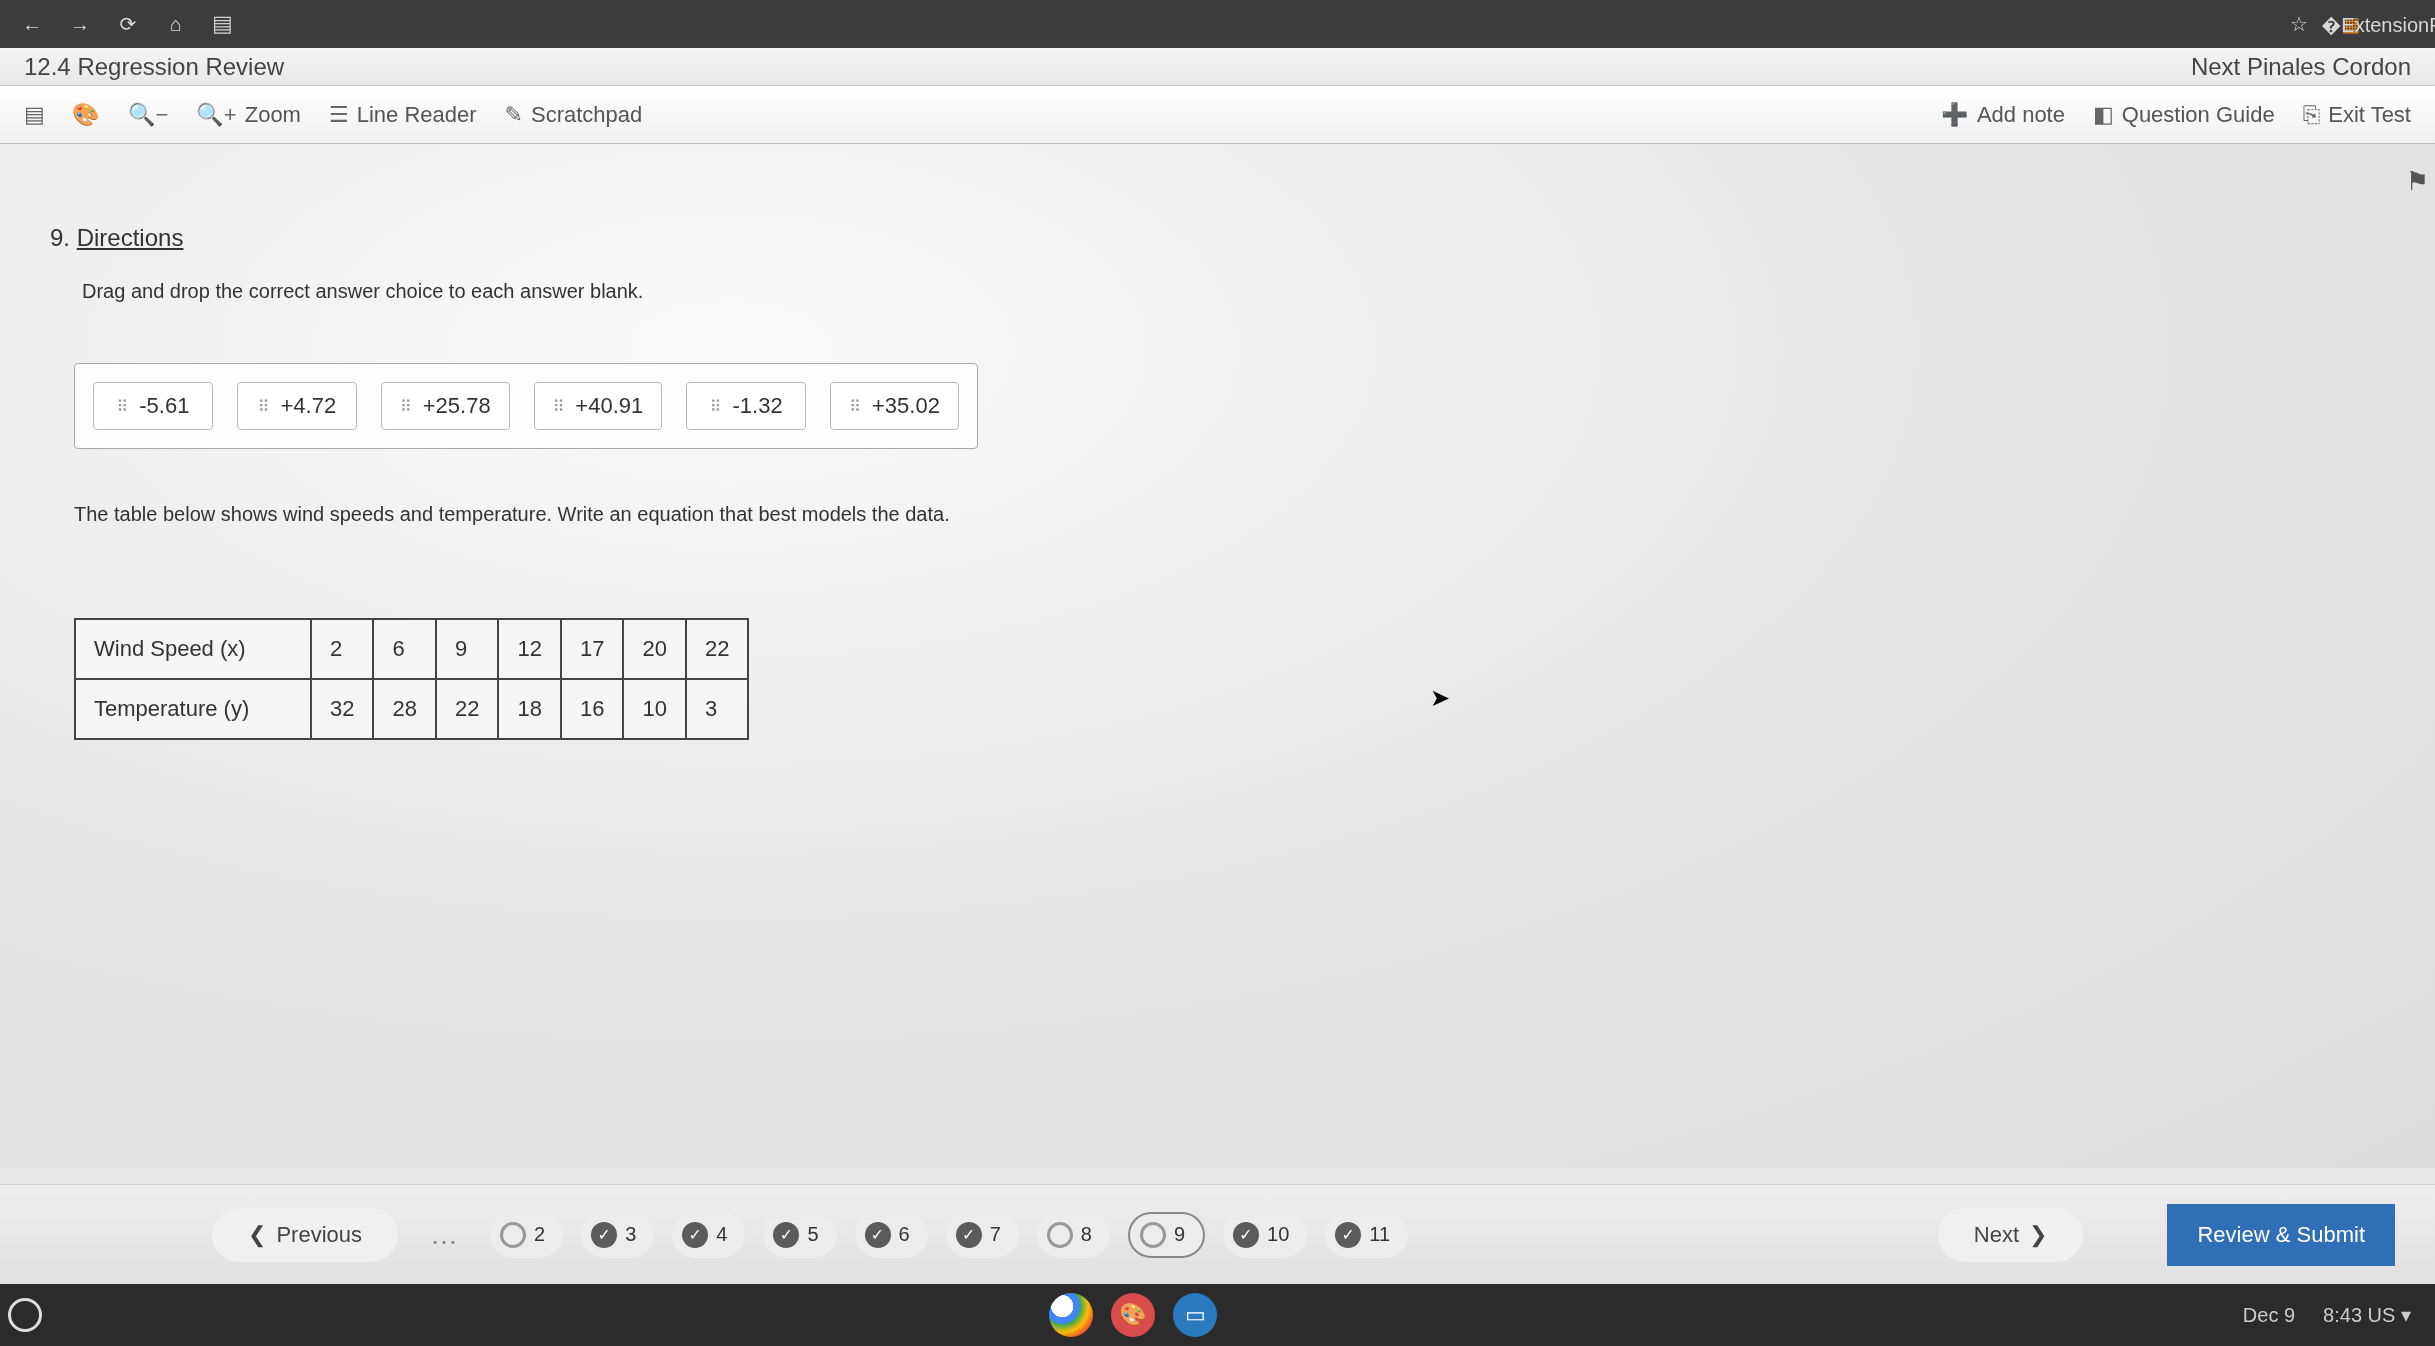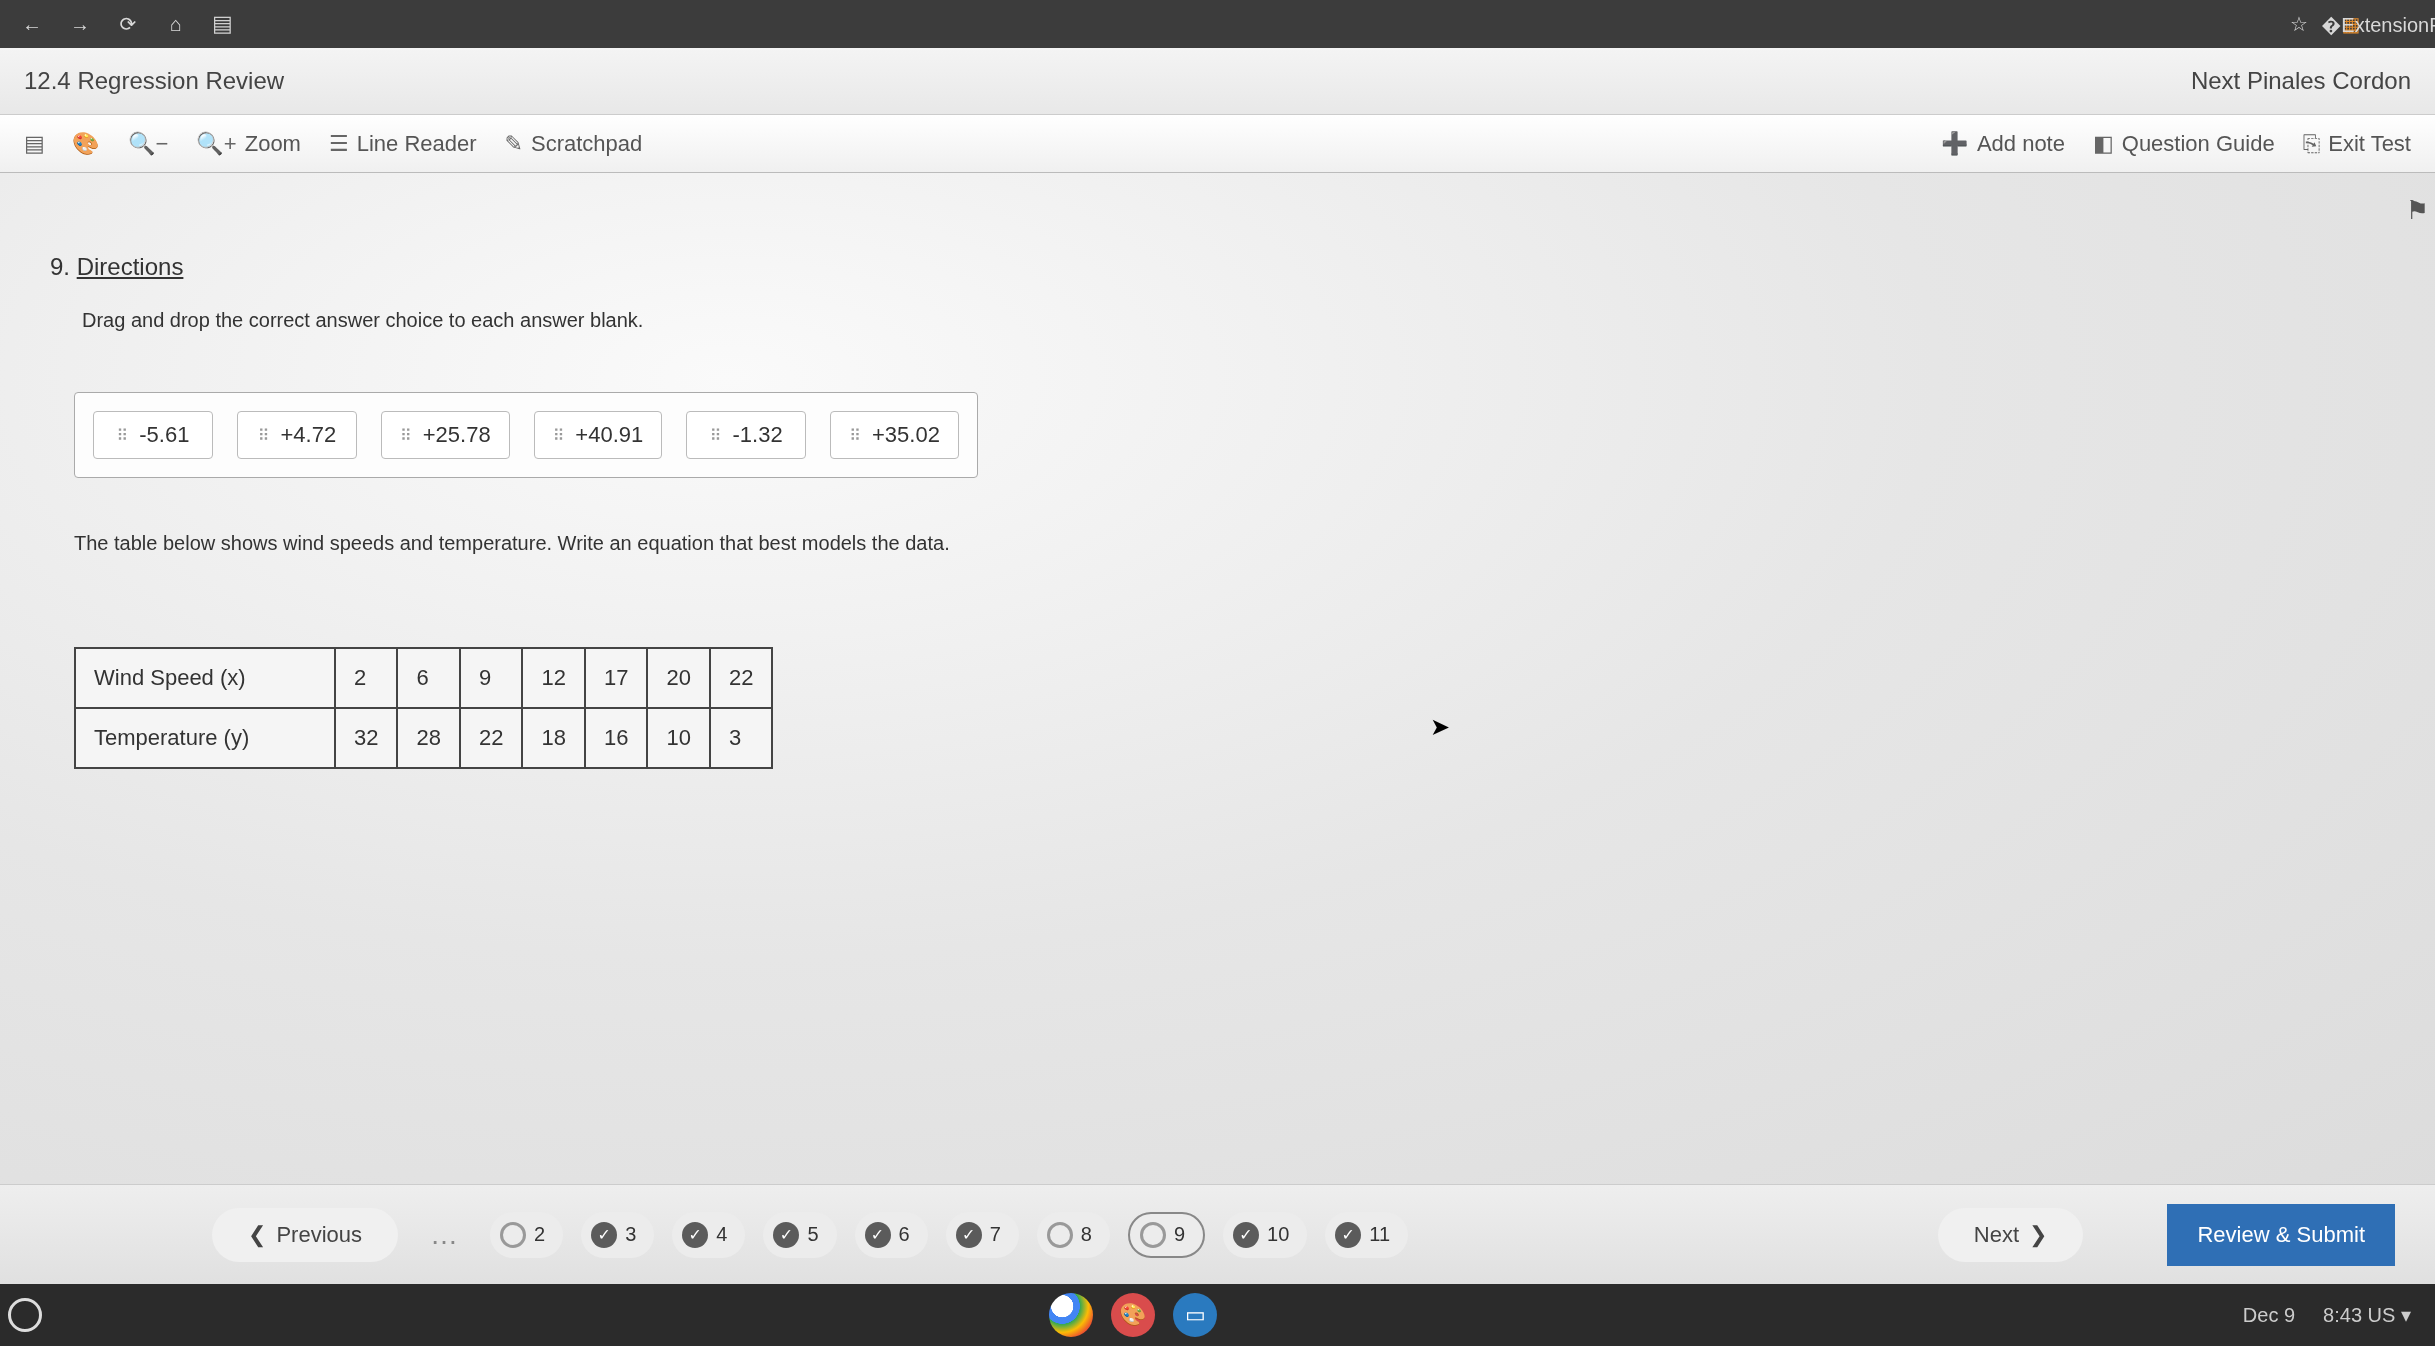--- a/index.html
+++ b/index.html
@@ -24,21 +24,21 @@
     .url-area {
       flex: 1;
       display: flex;
       align-items: center;
       gap: 12px;
       color: #d0d0d0;
       font-size: 22px;
     }
     .browser-right { display:flex; gap: 28px; align-items:center; }
     .title-bar {
-      height: 67px;
+      height: 38px;
       background: linear-gradient(#f4f4f4, #e8e8e8);
       display:flex;
       align-items:center;
       justify-content: space-between;
       padding: 0 24px;
       color: #444;
       font-size: 24px;
       border-bottom: 1px solid #ccc;
     }
     .toolbar {
@@ -99,21 +99,21 @@
       font-size: 22px;
       color:#333;
     }
     table.data td, table.data th {
       border: 2px solid #444;
       padding: 16px 18px;
       text-align: left;
       background: #f5f5f5;
       font-weight: normal;
     }
-    table.data th { width: 260px; }
+    table.data th { width: 236px; }
     .nav-bar {
       position: absolute;
       bottom: 62px;
       left: 0; right: 0;
       height: 100px;
       display:flex;
       align-items:center;
       padding: 0 40px;
       gap: 12px;
       background: linear-gradient(#eee, #e0e0e0);

